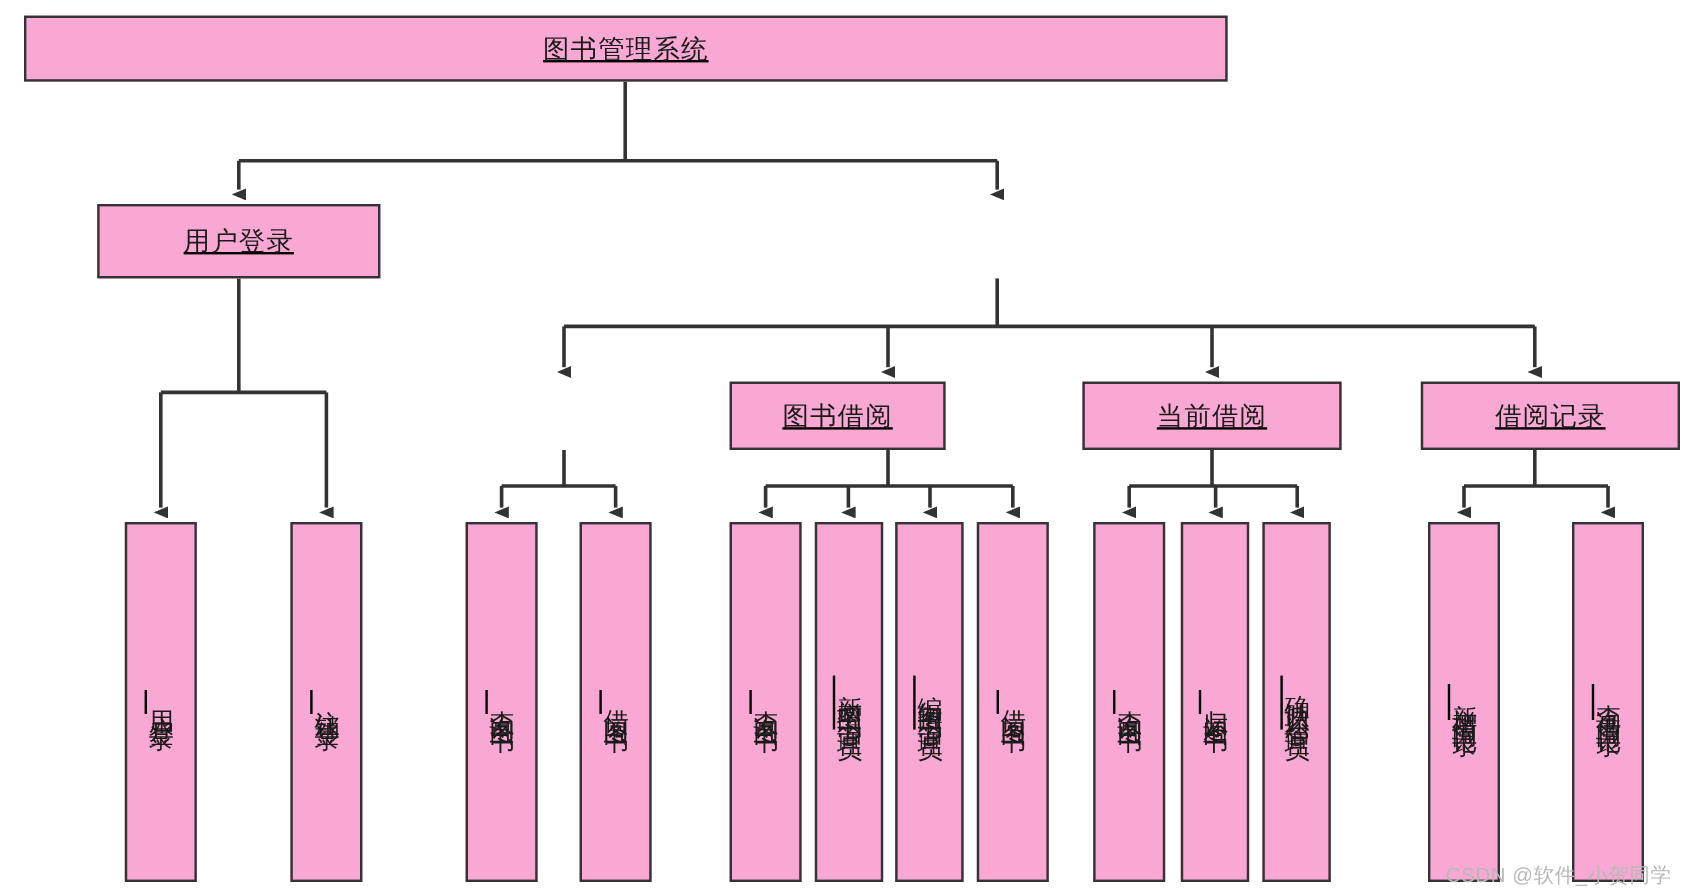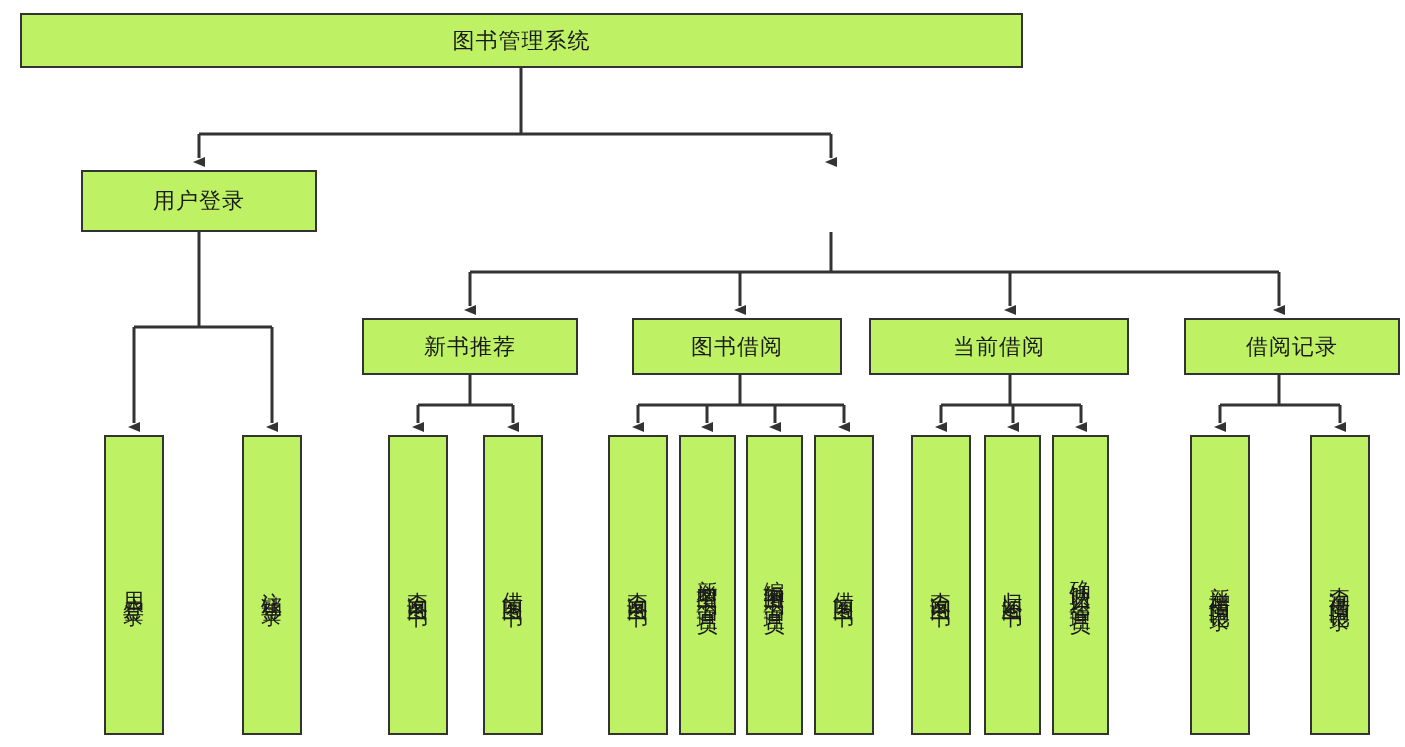--- a/index.html
+++ b/index.html
@@ -17,24 +17,25 @@
   #diagram-root {
     position: absolute;
     left: 0; top: 0;
     width: 1405px;
     height: 747px;
   }
   .node-box {
     position: absolute;
     box-sizing: border-box;
     border: 2px solid #333333;
-    background: #bef264;
+    background: #f9a8d4;
     display: flex;
     align-items: center;
     justify-content: center;
+    text-decoration: underline;
   }
   .node-label-h {
     font-size: 22px;
     color: #1a1a1a;
     letter-spacing: 1px;
     white-space: nowrap;
     line-height: 1;
   }
   .node-label-v {
     font-size: 21px;
@@ -134,27 +135,24 @@
   </svg>
 
   <div class="node-box" id="node-root" style="left: 20px; top: 13px; width: 1003px; height: 55px;">
     <span class="node-label-h">图书管理系统</span>
   </div>
 
   <div class="node-box" id="node-l2-0" style="left: 81px; top: 170px; width: 236px; height: 62px;">
     <span class="node-label-h">用户登录</span>
   </div>
 
-  <div class="node-box" id="node-l3-0" style="left: 362px; top: 318px; width: 216px; height: 57px;">
-    <span class="node-label-h">新书推荐</span>
-  </div>
-  <div class="node-box" id="node-l3-1" style="left: 632px; top: 318px; width: 210px; height: 57px;">
+  <div class="node-box" id="node-l3-1" style="left: 608px; top: 318px; width: 180px; height: 57px;">
     <span class="node-label-h">图书借阅</span>
   </div>
-  <div class="node-box" id="node-l3-2" style="left: 869px; top: 318px; width: 260px; height: 57px;">
+  <div class="node-box" id="node-l3-2" style="left: 902px; top: 318px; width: 216px; height: 57px;">
     <span class="node-label-h">当前借阅</span>
   </div>
   <div class="node-box" id="node-l3-3" style="left: 1184px; top: 318px; width: 216px; height: 57px;">
     <span class="node-label-h">借阅记录</span>
   </div>
 
   <div class="node-box leaf-box" id="node-leaf-0" style="left: 104px; top: 435px; width: 60px; height: 300px;">
     <span class="node-label-v">用户登录</span>
   </div>
   <div class="node-box leaf-box" id="node-leaf-1" style="left: 242px; top: 435px; width: 60px; height: 300px;">
@@ -187,13 +185,14 @@
   <div class="node-box leaf-box" id="node-leaf-10" style="left: 1052px; top: 435px; width: 57px; height: 300px;">
     <span class="node-label-v">确认归还（管理员）</span>
   </div>
   <div class="node-box leaf-box" id="node-leaf-11" style="left: 1190px; top: 435px; width: 60px; height: 300px;">
     <span class="node-label-v">新增借阅记录</span>
   </div>
   <div class="node-box leaf-box" id="node-leaf-12" style="left: 1310px; top: 435px; width: 60px; height: 300px;">
     <span class="node-label-v">查询借阅记录</span>
   </div>
 
+  <div id="watermark">CSDN @软件_小贺同学</div>
 </div>
 
 </body></html>

